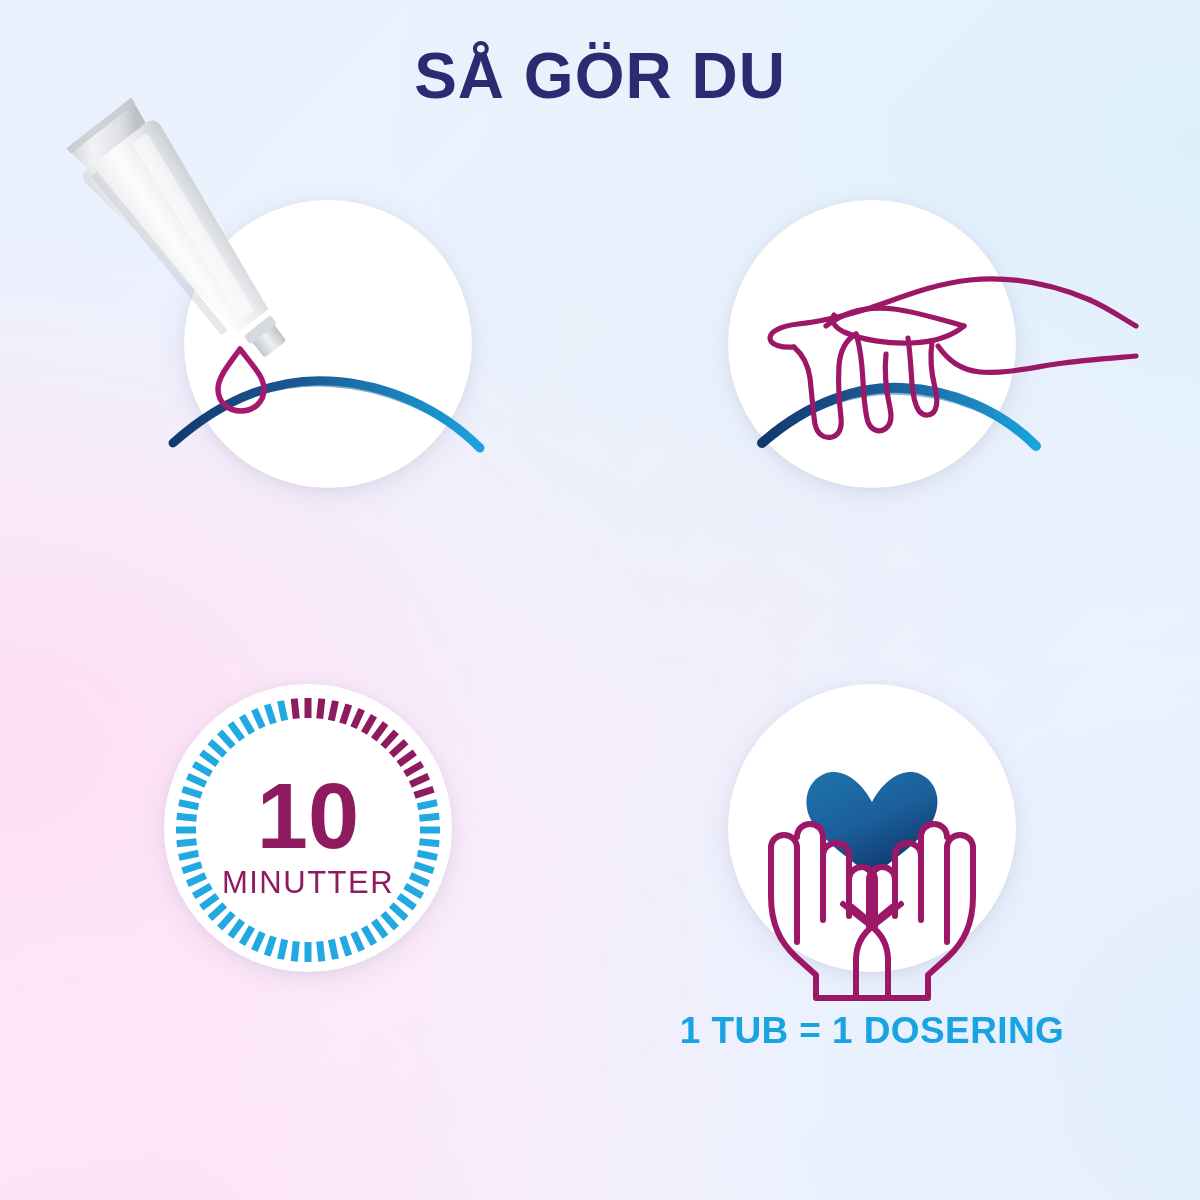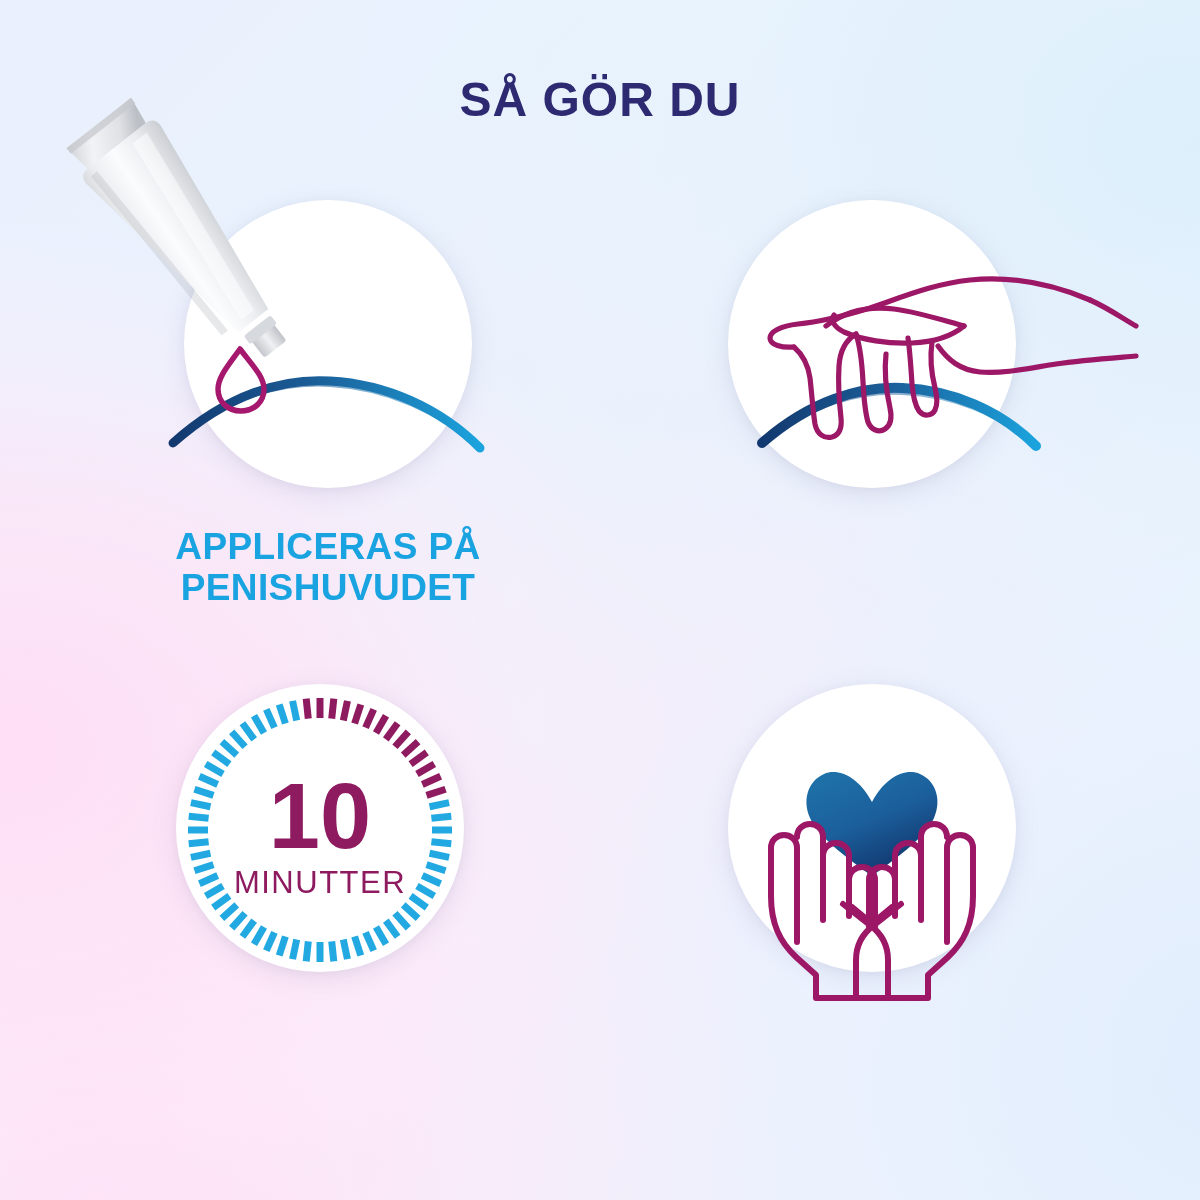--- a/index.html
+++ b/index.html
@@ -27,37 +27,36 @@
       linear-gradient(135deg, #eaf0fd 0%, #e9f2fd 22%, #eef0fb 44%, #f3eefb 58%, #ecf2fd 78%, #e9f1fd 100%);
   }
 
   
   #title {
     position: absolute;
     top: 44px;
     left: 0;
     width: 1200px;
     text-align: center;
-    font-size: 48px;
+    font-size: 64px;
     line-height: 1;
     font-weight: 700;
     letter-spacing: 1px;
     color: #2d2a72;
     font-family: "Liberation Sans", sans-serif;
-    margin-top: 32px;
   }
 
   
   .step {
     position: absolute;
     width: 520px;
   }
   #step-0 { left: 68px;  top: 196px; }
   #step-1 { left: 612px; top: 196px; }
-  #step-2 { left: 60px;  top: 680px; text-decoration: underline; }
+  #step-2 { left: 48px;  top: 680px; text-decoration: underline; }
   #step-3 { left: 612px; top: 680px; }
 
   .disc-wrap {
     position: relative;
     width: 520px;
     height: 300px;
   }
   .disc {
     position: absolute;
     left: 50%;
@@ -146,22 +145,20 @@
 
             <path d="M168 -104 L242 -104 L246 -133 L164 -133 Z" fill="url(#tubeCap1)"></path>
             <rect x="164" y="-133" width="82" height="7" fill="#c5c8ce" opacity="0.75"></rect>
 
             <path d="M196 110 L212 110 L237 -96 L219 -96 Z" fill="#ffffff" opacity="0.5"></path>
             <path d="M171 110 L179 110 L174 -96 L166 -96 Z" fill="#aeb2b9" opacity="0.30"></path>
           </g>
         </svg>
       </div>
     </div>
-    <div class="step-label">APPLICERAS PÅ
-PENISHUVUDET</div>
   </div>
 
   <div class="step" id="step-1">
     <div class="disc-wrap">
       <div class="disc"></div>
       <div class="art">
         <svg width="520" height="300" viewBox="0 0 520 300" xmlns="http://www.w3.org/2000/svg">
           <defs>
             <linearGradient id="arcGrad2" x1="0" y1="0" x2="1" y2="0">
               <stop offset="0%" stop-color="#12396f"></stop>
@@ -333,15 +330,16 @@
             <path d="M159 168 L159 216
                      C 159 244, 168 262, 184 277
                      L204 295 L204 318 L276 318 L276 280
                      C 276 266, 270 254, 258 245
                      L231 224"></path>
             <path d="M263 246 L240 227"></path>
           </g>
         </svg>
       </div>
     </div>
+    <div class="step-label">1 TUB = 1 DOSERING</div>
   </div>
 
 </div>
 
 </body></html>

